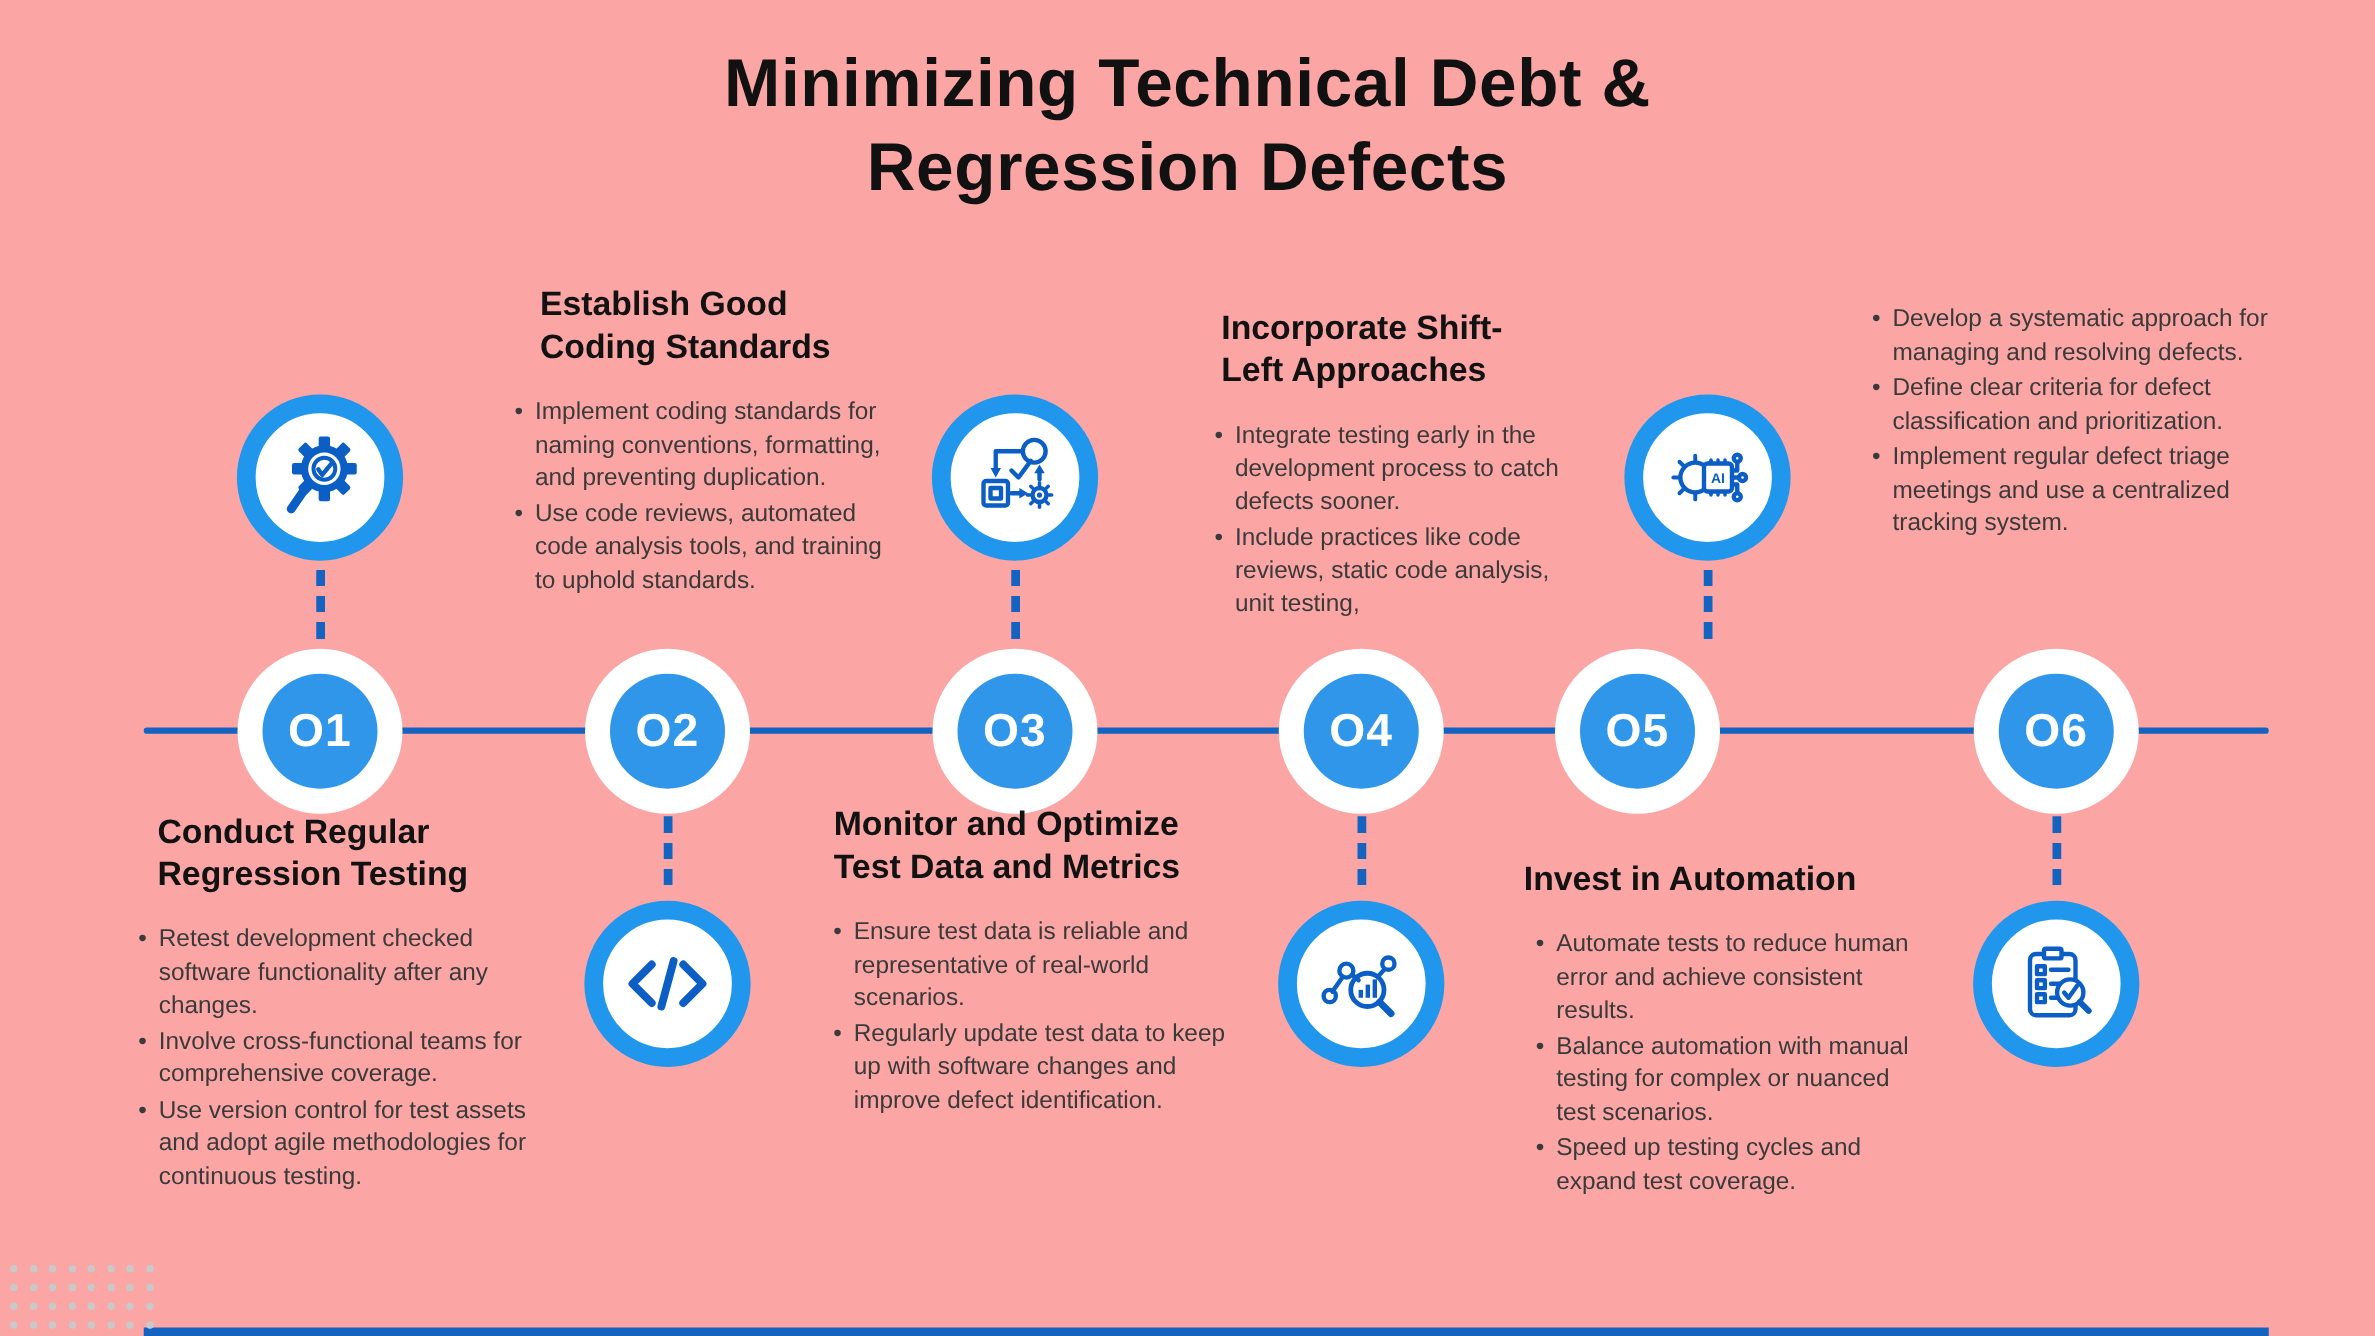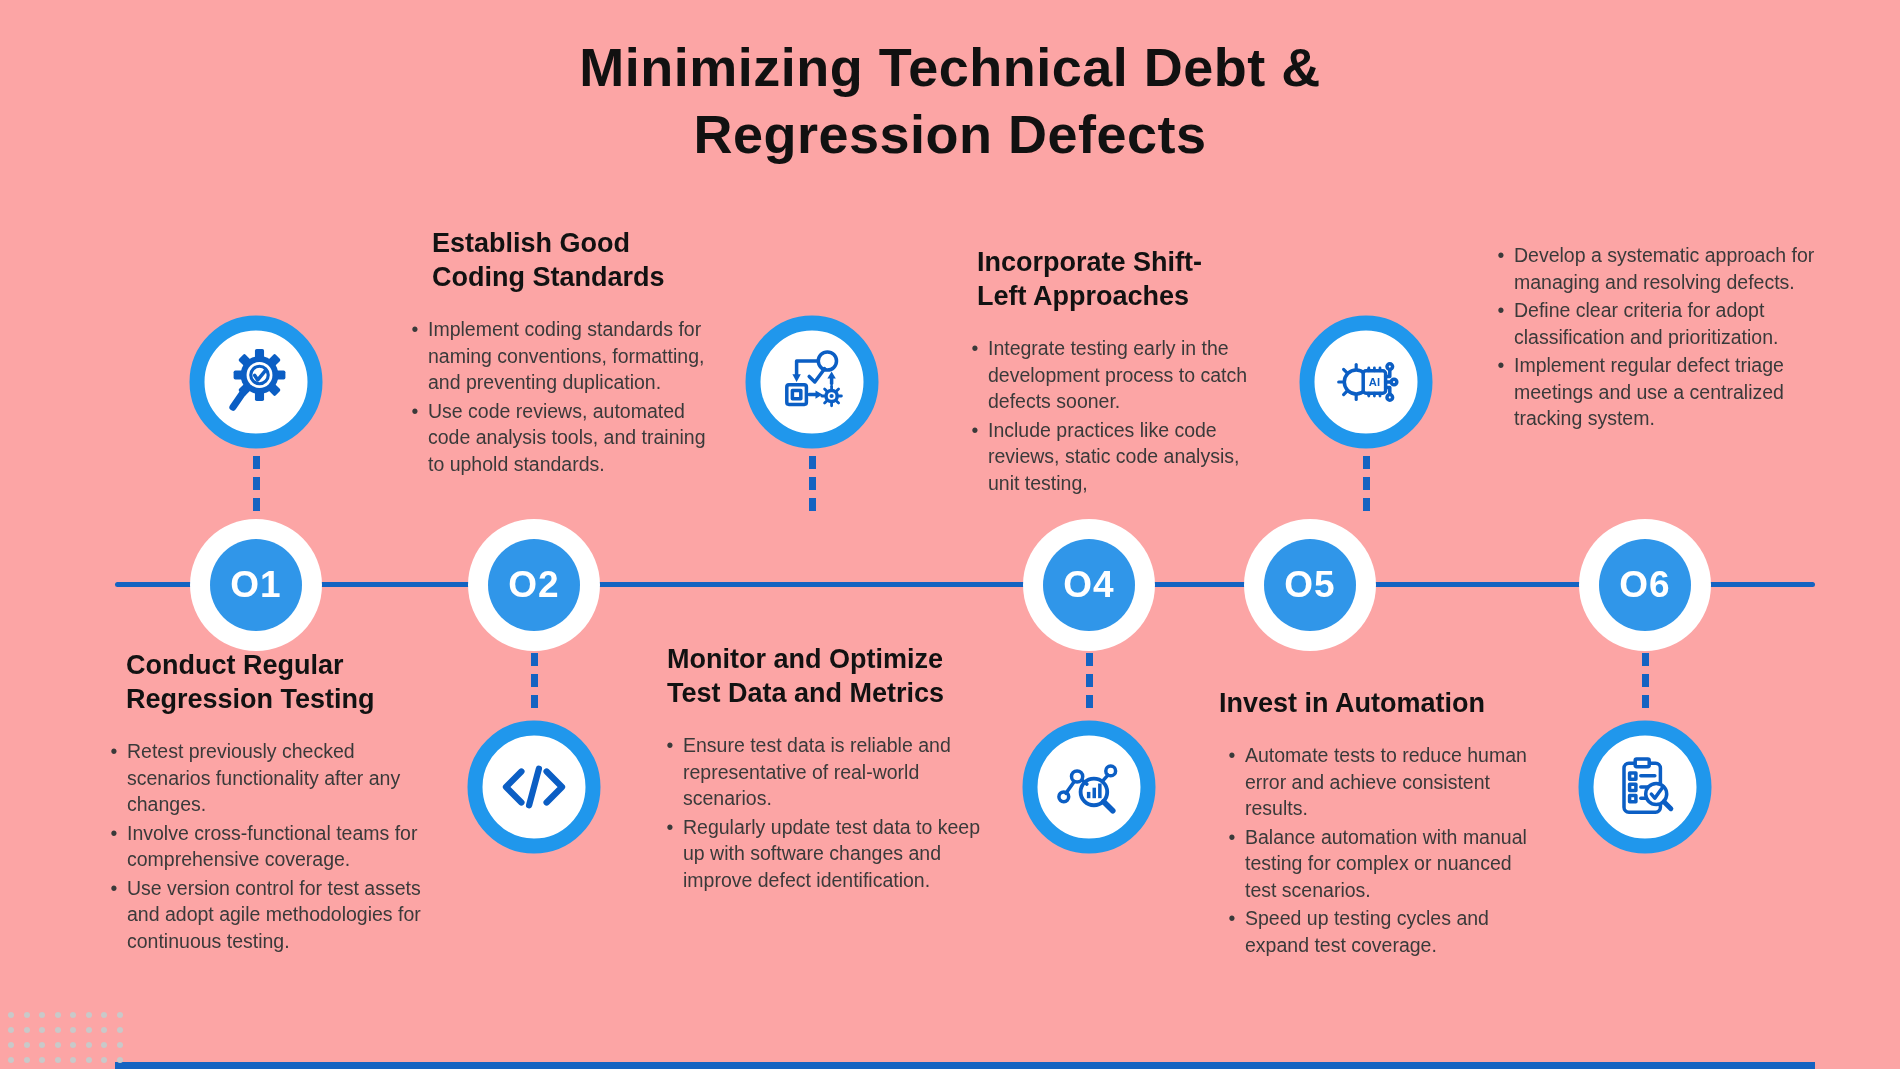--- a/index.html
+++ b/index.html
@@ -43,20 +43,23 @@
   <div class="dash" style="left:1086px;top:653px;height:60px;"></div>
   <div class="dash" style="left:1363px;top:456px;height:62px;"></div>
   <div class="dash" style="left:1642px;top:653px;height:60px;"></div>
 
   <div class="num" style="left:210px;">
       <span>O1</span>
     </div>
   <div class="num" style="left:488px;">
       <span>O2</span>
     </div>
+  <div class="num" style="left:766px;">
+      <span>O3</span>
+    </div>
   <div class="num" style="left:1043px;">
       <span>O4</span>
     </div>
   <div class="num" style="left:1264px;text-align:right;">
       <span>O5</span>
     </div>
   <div class="num" style="left:1599px;">
       <span>O6</span>
     </div>
 
@@ -196,21 +199,21 @@
         <line x1="77" y1="71" x2="87" y2="81" stroke-width="7"></line>
       </g>
     </svg>
   </div>
 
   <div class="tblock" style="left:101px;top:648px;width:320px;">
     <h3 style="max-width:270px;">Conduct Regular Regression Testing</h3>
     <div class="bullets">
       <div class="bullet">
           <span class="bm">•</span>
-          <span class="bt">Retest previously checked scenarios functionality after any changes.</span>
+          <span class="bt">Retest development checked software functionality after any changes.</span>
         </div>
       <div class="bullet">
           <span class="bm">•</span>
           <span class="bt">Involve cross-functional teams for comprehensive coverage.</span>
         </div>
       <div class="bullet">
           <span class="bm">•</span>
           <span class="bt">Use version control for test assets and adopt agile methodologies for continuous testing.</span>
         </div>
     </div>
@@ -277,21 +280,21 @@
   </div>
 
   <div class="tblock" style="left:1488px;top:226px;width:335px;">
     <div class="bullets" style="margin-top:16px;">
       <div class="bullet">
           <span class="bm">•</span>
           <span class="bt">Develop a systematic approach for managing and resolving defects.</span>
         </div>
       <div class="bullet">
           <span class="bm">•</span>
-          <span class="bt">Define clear criteria for adopt classification and prioritization.</span>
+          <span class="bt">Define clear criteria for defect classification and prioritization.</span>
         </div>
       <div class="bullet">
           <span class="bm">•</span>
           <span class="bt">Implement regular defect triage meetings and use a centralized tracking system.</span>
         </div>
     </div>
   </div>
 
   <div class="dots">
       <span class="dot"></span>

